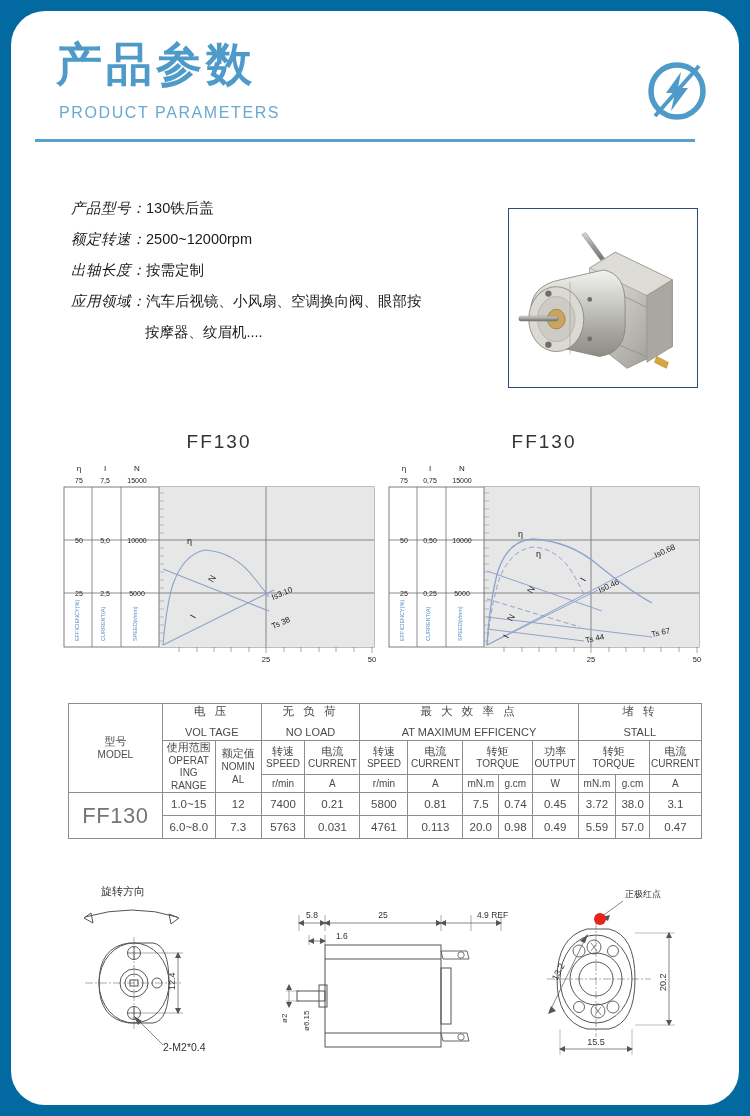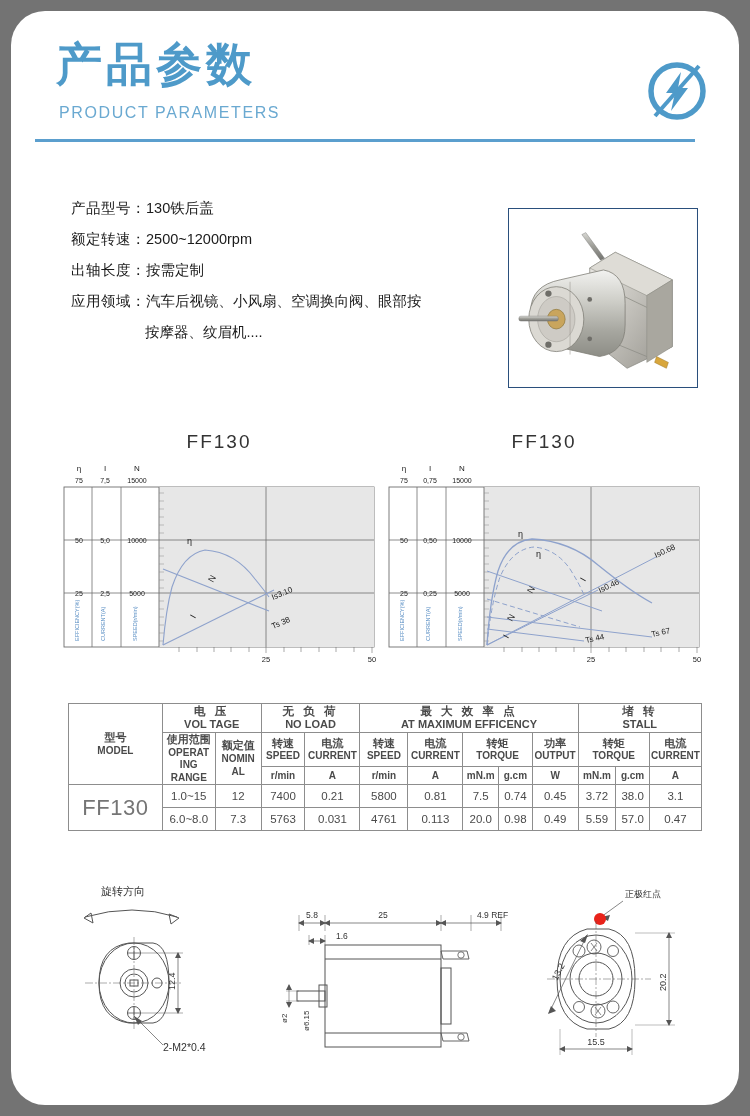--- a/index.html
+++ b/index.html
@@ -5,21 +5,21 @@
   * { margin:0; padding:0; box-sizing:border-box; }
   html,body { width:750px; height:1116px; }
   body {
     font-family:"Liberation Sans", sans-serif;
     background:#5b9fce;
     position:relative;
     overflow:hidden;
   }
   #page {
     position:absolute; left:0; top:0; width:750px; height:1116px;
-    background:#737373;
+    background:#0369a1;
   }
   #inner {
     position:absolute; left:11px; top:11px;
     width:728px; height:1094px;
     background:#ffffff;
     border-radius:34px;
   }
   
   #header { position:absolute; left:0; top:0; width:728px; height:130px; }
   #title-cn {
@@ -36,21 +36,21 @@
     position:absolute; left:24px; top:128px; width:660px; height:3px;
     background:#5b9fce;
   }
   #logo { position:absolute; left:630px; top:44px; width:72px; height:72px; }
   
   #spec { position:absolute; left:60px; top:182px; width:420px; }
   .spec-row {
     font-size:14.5px; color:#1b1b1b; line-height:31px;
     white-space:nowrap;
   }
-  .spec-row .lbl { letter-spacing:0.5px; }
+  .spec-row .lbl { letter-spacing:0.5px;font-style:italic; }
   .spec-cont { padding-left:74px; }
   
   #photo-frame {
     position:absolute; left:497px; top:197px; width:190px; height:180px;
     border:1.5px solid #2a4f7c; background:#fdfdfd; overflow:hidden;
   }
   
   .chart-wrap { position:absolute; top:420px; width:320px; height:260px; }
   #chart-left  { left:48px; }
   #chart-right { left:373px; }
@@ -59,23 +59,23 @@
     font-weight:400; margin-bottom:6px;
   }
   .chart-svg { display:block; margin:0 auto; }
   
   #table-zone { position:absolute; left:57px; top:692px; width:634px; }
   table { border-collapse:collapse; width:634px; table-layout:fixed; }
   th,td {
     border:1px solid #8d8d8d; text-align:center; color:#4a4a4a;
     font-size:10.5px; padding:0; line-height:1.25;
   }
-  th { font-weight:bold; }
+  th { font-weight:normal; }
   .grp-cn { font-size:11.5px; letter-spacing:3px; }
-  .grp-en { font-size:11px; }
+  .grp-en { font-size:11px;margin-top:8px; }
   .sub-cn { font-size:11px; }
   .sub-en { font-size:10px; }
   td.val { height:23px; font-size:11.5px; }
   td.model {
     font-size:22px; color:#757575; letter-spacing:0.5px;
   }
   .unit { height:18px; font-size:10px; }
   .outer-tbl { border:1.4px solid #6e6e6e; }
   
   #drawings { position:absolute; left:0; top:862px; width:600px; height:218px; }

